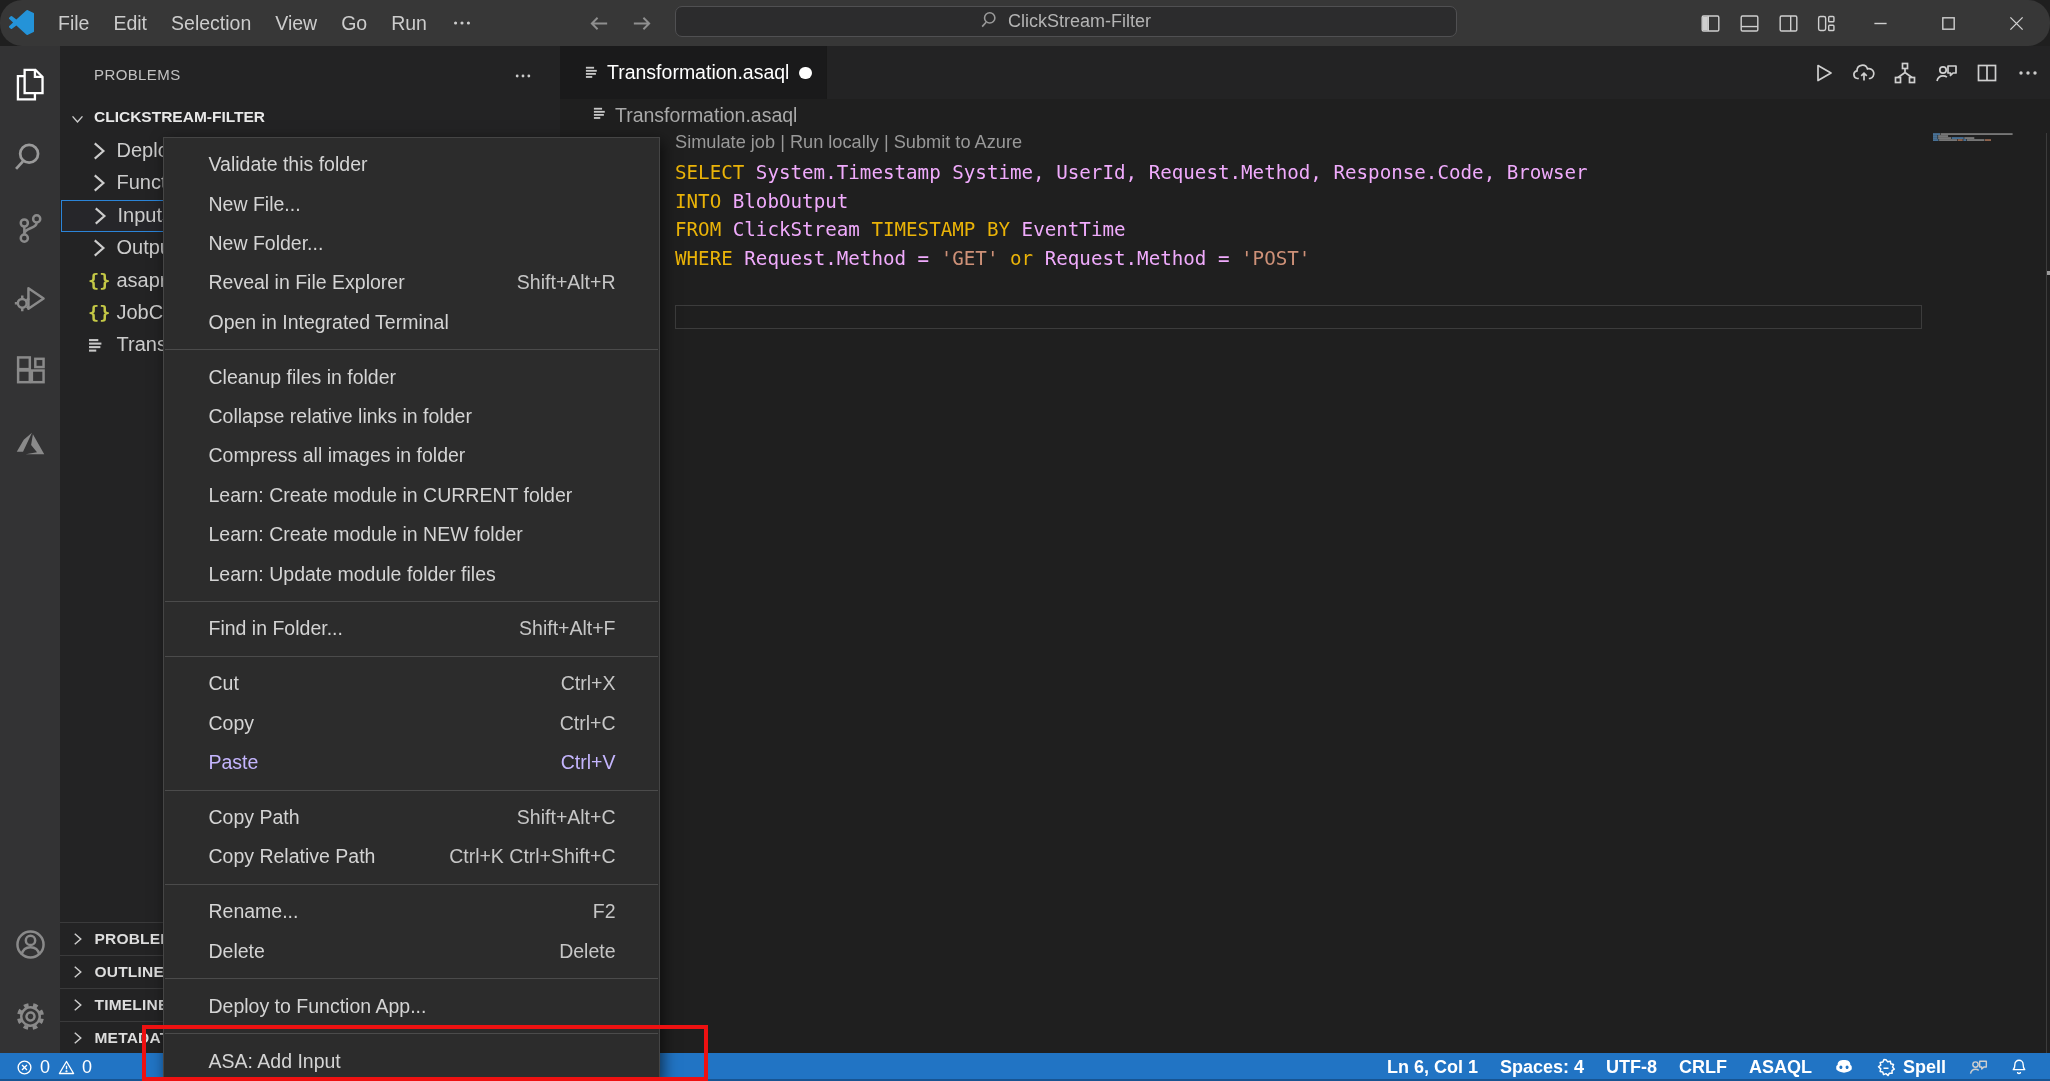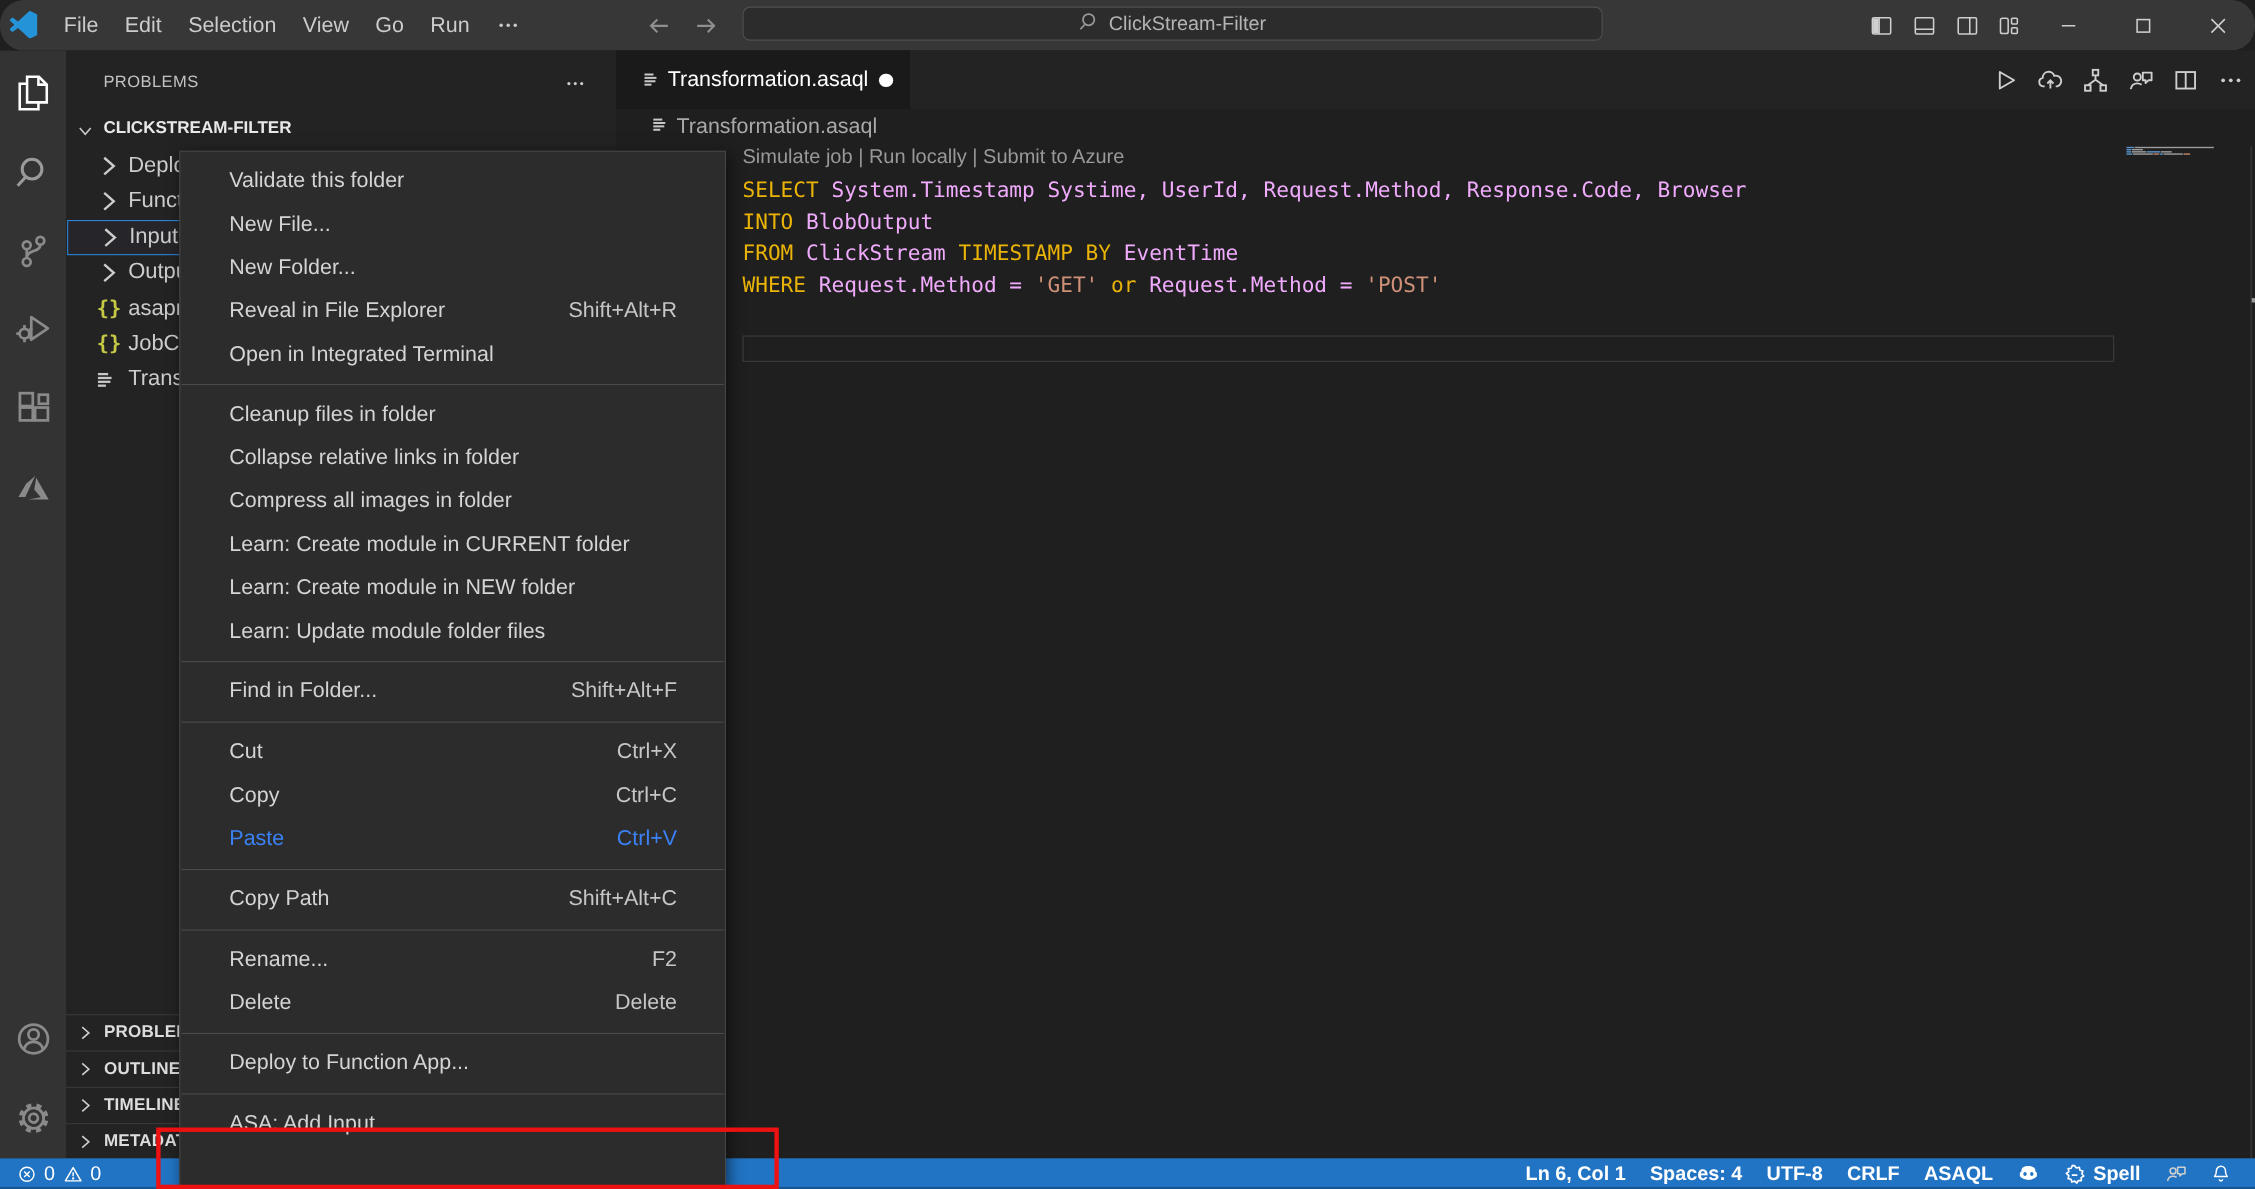--- a/index.html
+++ b/index.html
@@ -74,21 +74,21 @@
   .sb-left { position:absolute; left:16px; top:0; height:28px; display:flex; align-items:center; gap:8px; }
   .sb-right { position:absolute; right:11px; top:0; height:28px; display:flex; align-items:center;font-weight:bold; }
   .status-item { display:flex; align-items:center; gap:7px; height:28px; }
 
   
   .context-menu { position:absolute; left:162.5px; top:137px; width:497px; height:945px; background:#2c2c2c;
     border:1px solid #454545; box-shadow:3px 4px 14px rgba(0,0,0,0.6); padding-top:7px; overflow:hidden; }
   .cm-item { position:relative; height:39.4px; display:flex; align-items:center; }
   .cm-label { position:absolute; left:45px; font-size:19.5px; color:#d4d4d4; white-space:nowrap; }
   .cm-shortcut { position:absolute; right:43px; font-size:19.5px; color:#c6c6c6; white-space:nowrap; }
-  .cm-item.disabled .cm-label, .cm-item.disabled .cm-shortcut { color:#3b82f6; }
+  .cm-item.disabled .cm-label, .cm-item.disabled .cm-shortcut { color:#c4b5fd; }
   .cm-sep { height:1px; background:#4b4b4b; margin:7.25px 1px; }
 
   .bottom-edge { position:absolute; left:0; top:1078.5px; width:2050px; height:2.5px; background:rgba(0,10,30,0.30); z-index:50; pointer-events:none; }
 
   
   .annotation-rect { position:absolute; left:141.5px; top:1024.5px; width:566px; height:56.5px;
     border:4.5px solid #ee1111; z-index:99; }
 </style>
 </head>
 <body>
@@ -549,20 +549,24 @@
       </div>
       <div class="cm-item disabled">
         <span class="cm-label">Paste</span>
         <span class="cm-shortcut">Ctrl+V</span>
       </div>
       <div class="cm-sep"></div>
       <div class="cm-item">
         <span class="cm-label">Copy Path</span>
         <span class="cm-shortcut">Shift+Alt+C</span>
       </div>
+      <div class="cm-item">
+        <span class="cm-label">Copy Relative Path</span>
+        <span class="cm-shortcut">Ctrl+K Ctrl+Shift+C</span>
+      </div>
       <div class="cm-sep"></div>
       <div class="cm-item">
         <span class="cm-label">Rename...</span>
         <span class="cm-shortcut">F2</span>
       </div>
       <div class="cm-item">
         <span class="cm-label">Delete</span>
         <span class="cm-shortcut">Delete</span>
       </div>
       <div class="cm-sep"></div>

